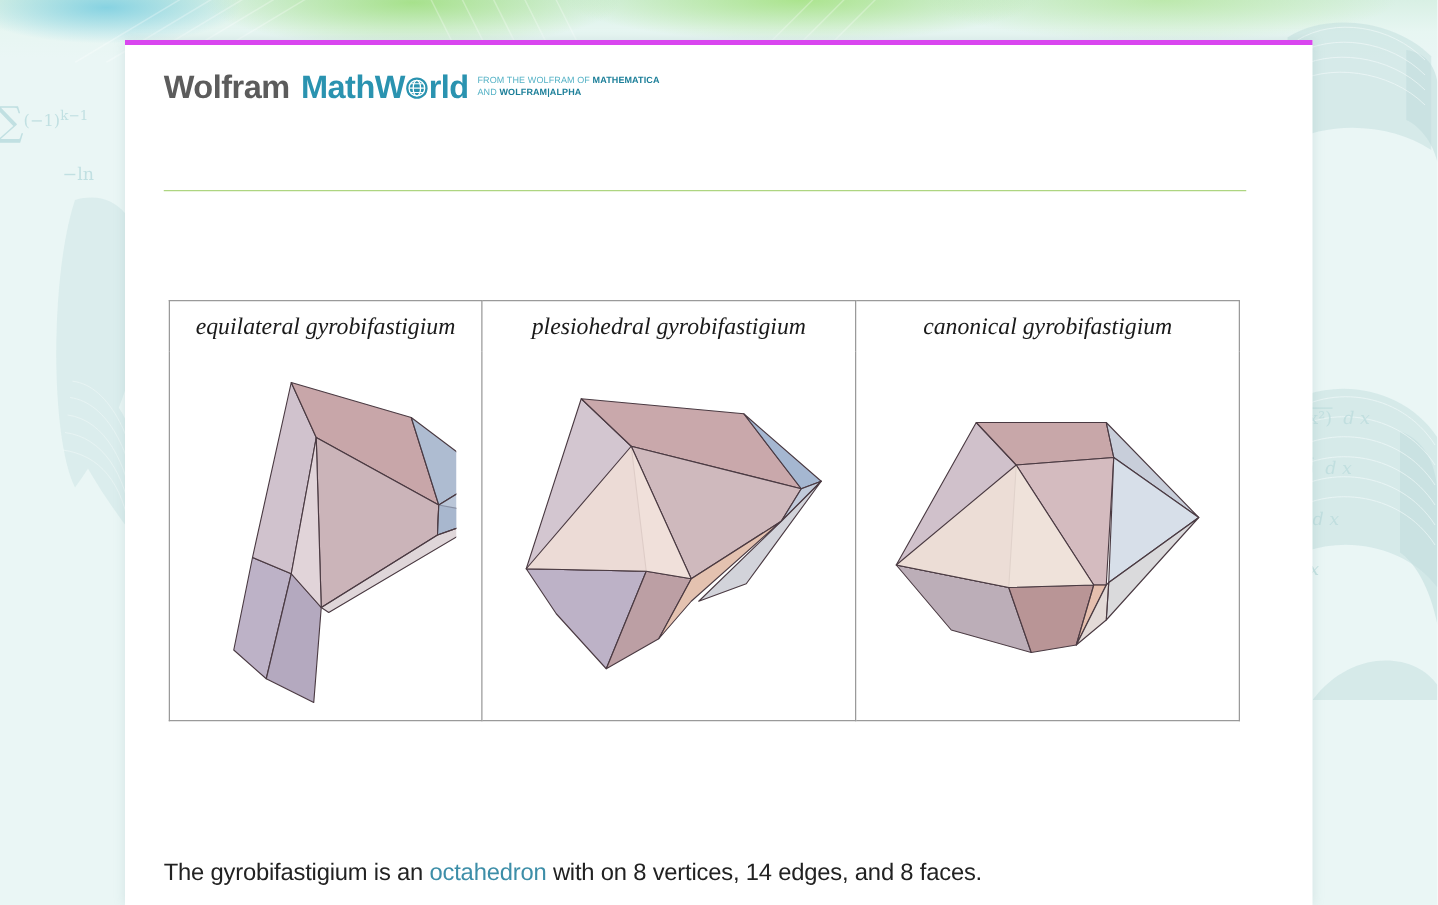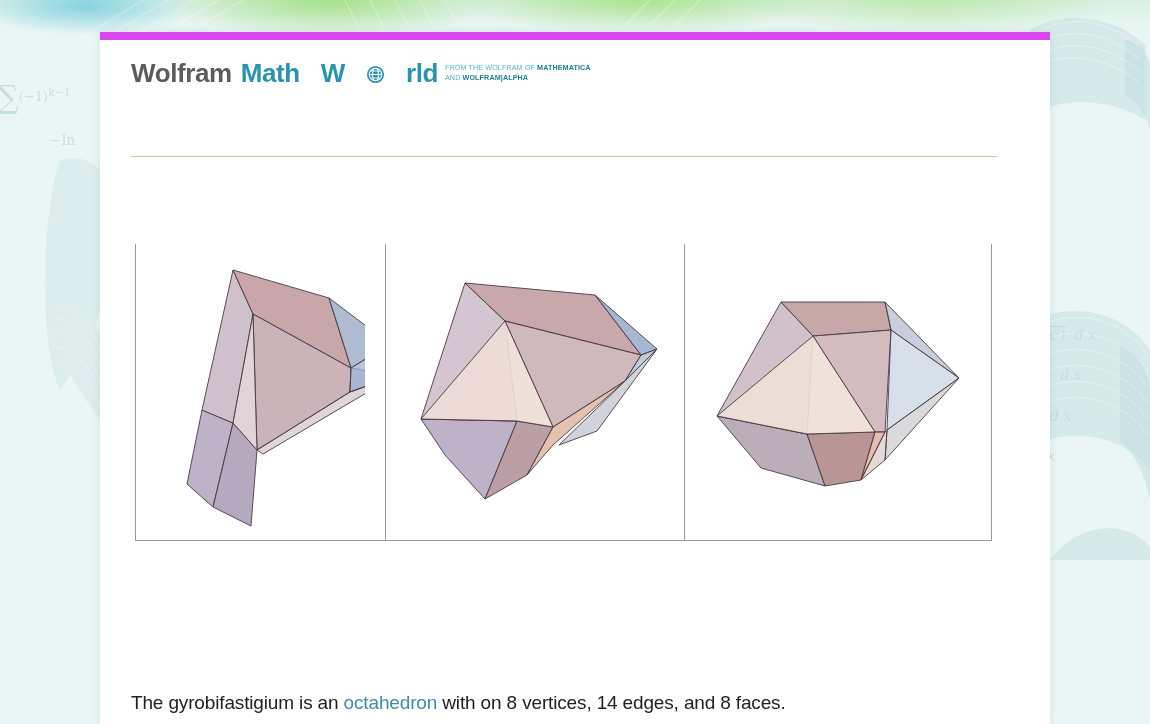--- a/index.html
+++ b/index.html
@@ -60,21 +60,21 @@
 
   
   #content-panel {
     position: absolute;
     left: 100px; top: 32px;
     width: 950px;
     height: 692px;
     background: #ffffff;
     z-index: 2;
     box-shadow: 0 0 9px rgba(120,160,165,.20);
-    border-top: 8px solid #d946ef;
+    border-top: 4px solid #d946ef;
   }
 
   
   #site-logo {
     position: absolute;
     left: 31px; top: 20px;
     display: flex;
     align-items: flex-start;
     white-space: nowrap;
   }
@@ -87,21 +87,20 @@
   }
   .logo-math {
     font-size: 26px;
     font-weight: bold;
     color: #2a93b0;
     letter-spacing: -.4px;
     line-height: 1;
     margin-left: 9px;
     display: flex;
     align-items: baseline;
-    gap: 21px;
   }
   .logo-globe { display: inline-block; width: 19px; height: 19px; margin: 0 0px; position: relative; top: 2px; }
   #logo-tagline {
     margin-left: 7px;
     margin-top: 3px;
     font-size: 7.2px;
     line-height: 1.45;
     color: #55b2c6;
     letter-spacing: .1px;
   }
@@ -262,20 +261,25 @@
     <span id="logo-tagline">
       <span><span>FROM THE WOLFRAM OF </span><b>MATHEMATICA</b></span><br>
       <span><span>AND </span><b>WOLFRAM|ALPHA</b></span>
     </span>
   </div>
 
   <div id="title-rule"></div>
 
   <table id="figure-table">
     <tbody>
+        <tr>
+      <td class="fig-caption-cell">equilateral gyrobifastigium</td>
+      <td class="fig-caption-cell">plesiohedral gyrobifastigium</td>
+      <td class="fig-caption-cell">canonical gyrobifastigium</td>
+    </tr>
     <tr>
 
       <td class="fig-body-cell">
         <svg class="fig-svg" width="210" height="276" viewBox="0 0 210 276">
           <g stroke="#4a3a42" stroke-width="0.9" stroke-linejoin="round">
             <polygon points="32,230 47,156 78,169 58,253" fill="#b2a4bd" fill-opacity="0.85"></polygon>
             <polygon points="78,169 58,253 96,272 102,196" fill="#a79ab4" fill-opacity="0.85"></polygon>
             <polygon points="78,169 47,156 78,16 98,60" fill="#c4b3c0" fill-opacity="0.8"></polygon>
             <polygon points="78,16 98,60 196,114 174,44" fill="#c09a9d" fill-opacity="0.88"></polygon>
             <polygon points="98,60 196,114 195,138 102,196" fill="#c0a3aa" fill-opacity="0.82"></polygon>

